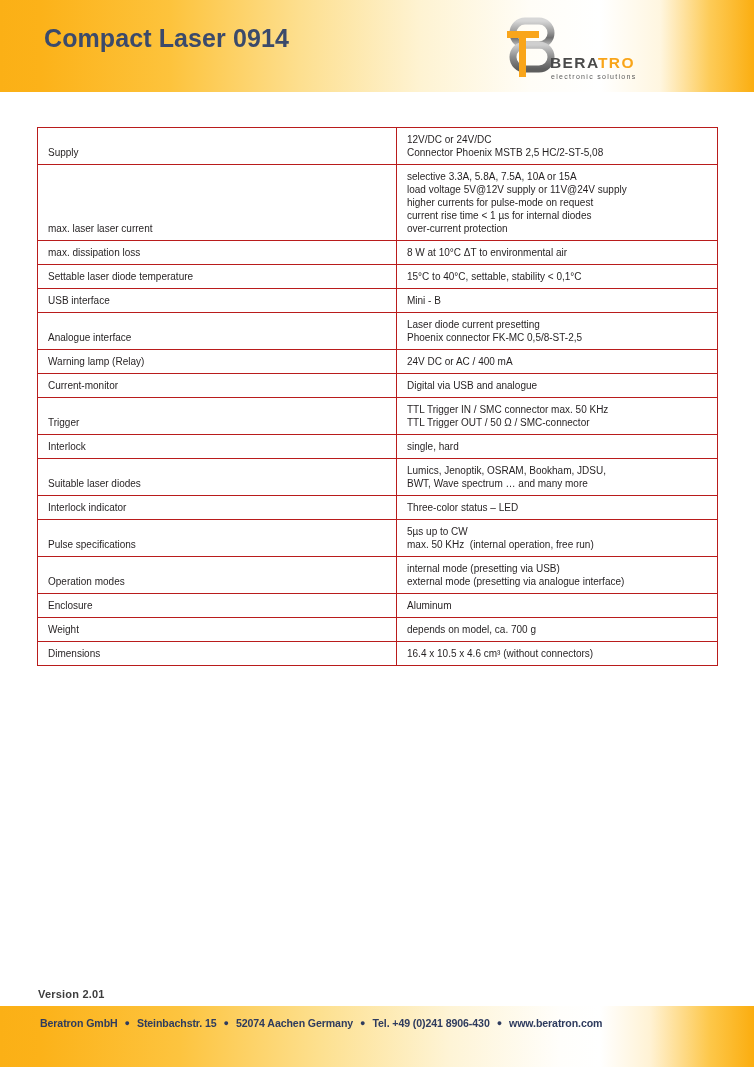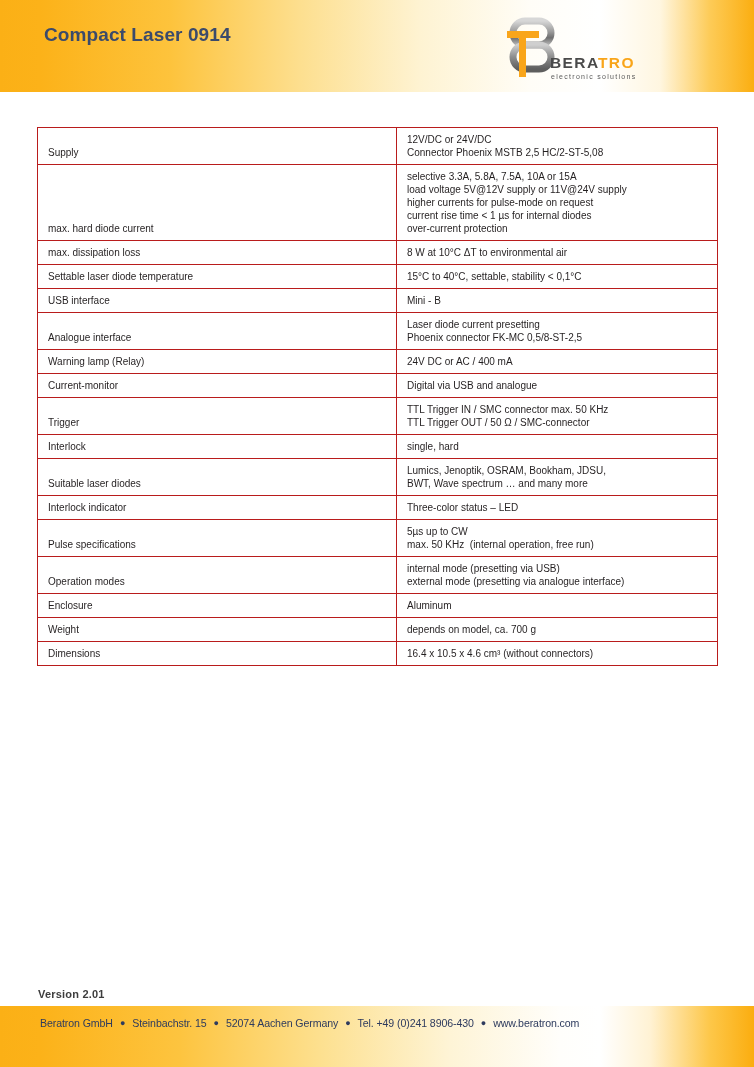--- a/index.html
+++ b/index.html
@@ -31,21 +31,21 @@
         #fffdf7 530px,
         #ffffff 600px,
         #fff6e0 660px,
         #fdcb57 710px,
         #fbae11 754px);
   }
   .header-title {
     position: absolute;
     left: 44px;
     top: 24px;
-    font-size: 19px;
+    font-size: 25px;
     font-weight: bold;
     color: #3b4a6b;
     letter-spacing: 0.1px;
     white-space: nowrap;
   }
 
   
   .logo {
     position: absolute;
     left: 495px;
@@ -112,21 +112,21 @@
         #ffffff 600px,
         #fff2d4 650px,
         #fdc749 710px,
         #fbad0f 754px);
   }
   .footer-text {
     position: absolute;
     left: 40px;
     top: 1017px;
     font-size: 10.6px;
-    font-weight: normal;
+    font-weight: bold;
     color: #2e3b5e;
     white-space: nowrap;
     letter-spacing: -0.1px;
   }
   .footer-text .sep {
     color: #2e3b5e;
     padding: 0 7px;
     font-size: 9px;
     vertical-align: 1px;
   }
@@ -173,21 +173,21 @@
 <table class="spec-table">
   <tbody>
       <tr>
         <td class="label">Supply</td>
         <td class="value">
           <span class="cell-line">12V/DC or 24V/DC</span>
           <span class="cell-line">Connector Phoenix MSTB 2,5 HC/2-ST-5,08</span>
         </td>
       </tr>
       <tr>
-        <td class="label">max. hard diode current</td>
+        <td class="label">max. laser laser current</td>
         <td class="value">
           <span class="cell-line">selective 3.3A, 5.8A, 7.5A, 10A or 15A</span>
           <span class="cell-line">load voltage 5V@12V supply or 11V@24V supply</span>
           <span class="cell-line">higher currents for pulse-mode on request</span>
           <span class="cell-line">current rise time &lt; 1 µs for internal diodes</span>
           <span class="cell-line">over-current protection</span>
         </td>
       </tr>
       <tr>
         <td class="label">max. dissipation loss</td>

